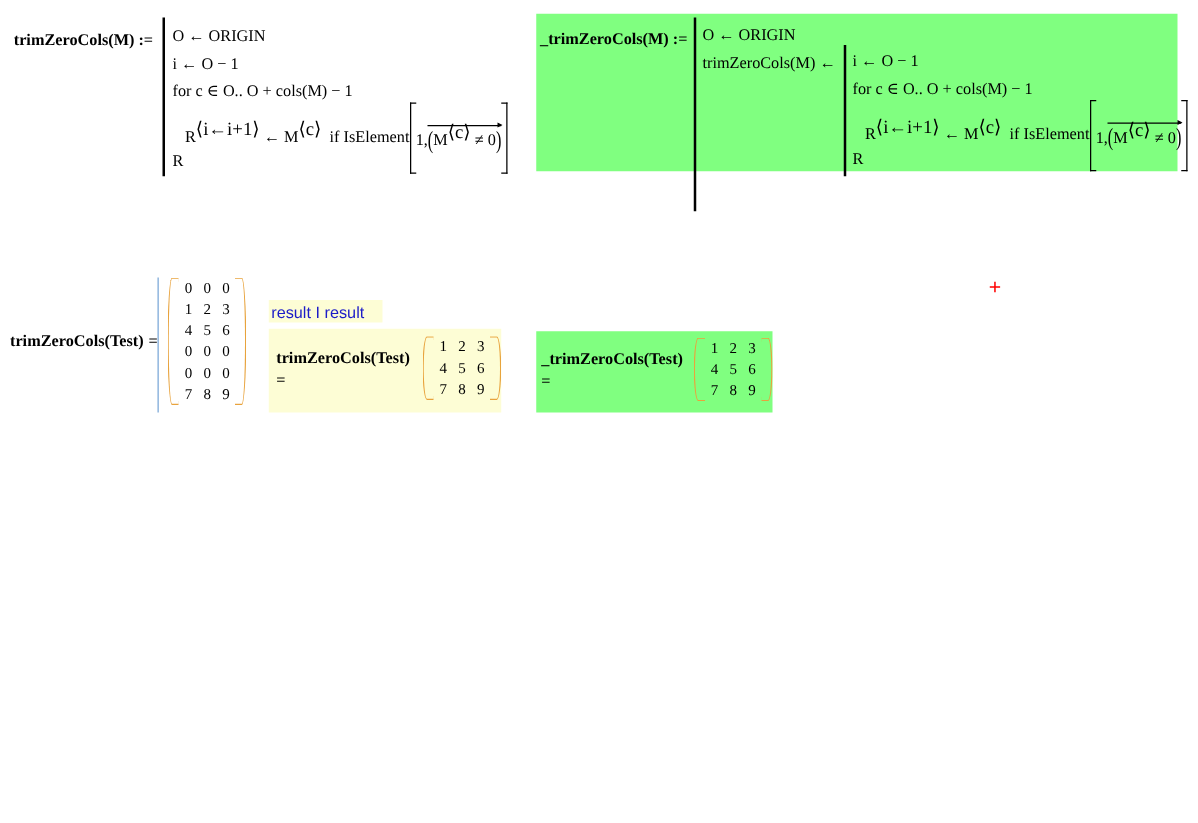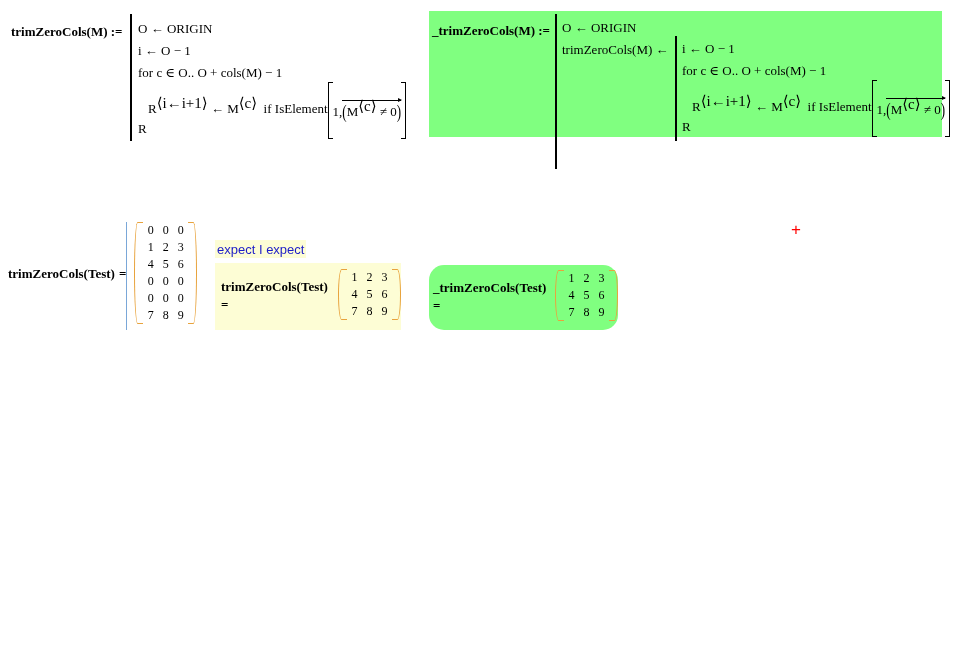--- a/index.html
+++ b/index.html
@@ -261,21 +261,21 @@
         <div class="brk brk-r"></div>
       <div class="mrow"><span>0</span><span>0</span><span>0</span></div><div class="mrow"><span>1</span><span>2</span><span>3</span></div><div class="mrow"><span>4</span><span>5</span><span>6</span></div><div class="mrow"><span>0</span><span>0</span><span>0</span></div><div class="mrow"><span>0</span><span>0</span><span>0</span></div><div class="mrow"><span>7</span><span>8</span><span>9</span></div></div>
     </td>
   </tr>
       </tbody>
     </table>
 </div>
 
 <div class="abs hl-yellow" style="left:215px; top:240px; width:91px; height:18px;">
   <div class="note-label" style="position:absolute; left:2px; top:1px;">
-    <span>expect I expect</span>
+    <span>result I result</span>
   </div>
 </div>
 
 <div class="abs hl-yellow" style="left:215px; top:263px; width:186px; height:67px;">
   <table style="border-collapse:collapse; position:absolute; left:6px; top:6px;">
       <tbody>
         <tr>
     <td style="vertical-align:middle; padding:0;">
       <span class="eqlabel bold">trimZeroCols(Test)</span>
       <span class="eqlabel bold">=</span>
@@ -284,21 +284,21 @@
       <div class="matrix" id="matrix-expected">
         <div class="brk brk-l"></div>
         <div class="brk brk-r"></div>
       <div class="mrow"><span>1</span><span>2</span><span>3</span></div><div class="mrow"><span>4</span><span>5</span><span>6</span></div><div class="mrow"><span>7</span><span>8</span><span>9</span></div></div>
     </td>
   </tr>
       </tbody>
     </table>
 </div>
 
-<div class="abs hl-green" style="left:429px; top:265px; width:189px; height:65px;border-radius:15px;">
+<div class="abs hl-green" style="left:429px; top:265px; width:189px; height:65px;">
   <table style="border-collapse:collapse; position:absolute; left:4px; top:5px;">
       <tbody>
         <tr>
     <td style="vertical-align:middle; padding:0;">
       <span class="eqlabel bold">_trimZeroCols(Test)</span>
       <span class="eqlabel bold">=</span>
     </td>
     <td style="vertical-align:middle; padding:0 0 0 6px;">
       <div class="matrix" id="matrix-modified">
         <div class="brk brk-l"></div>

